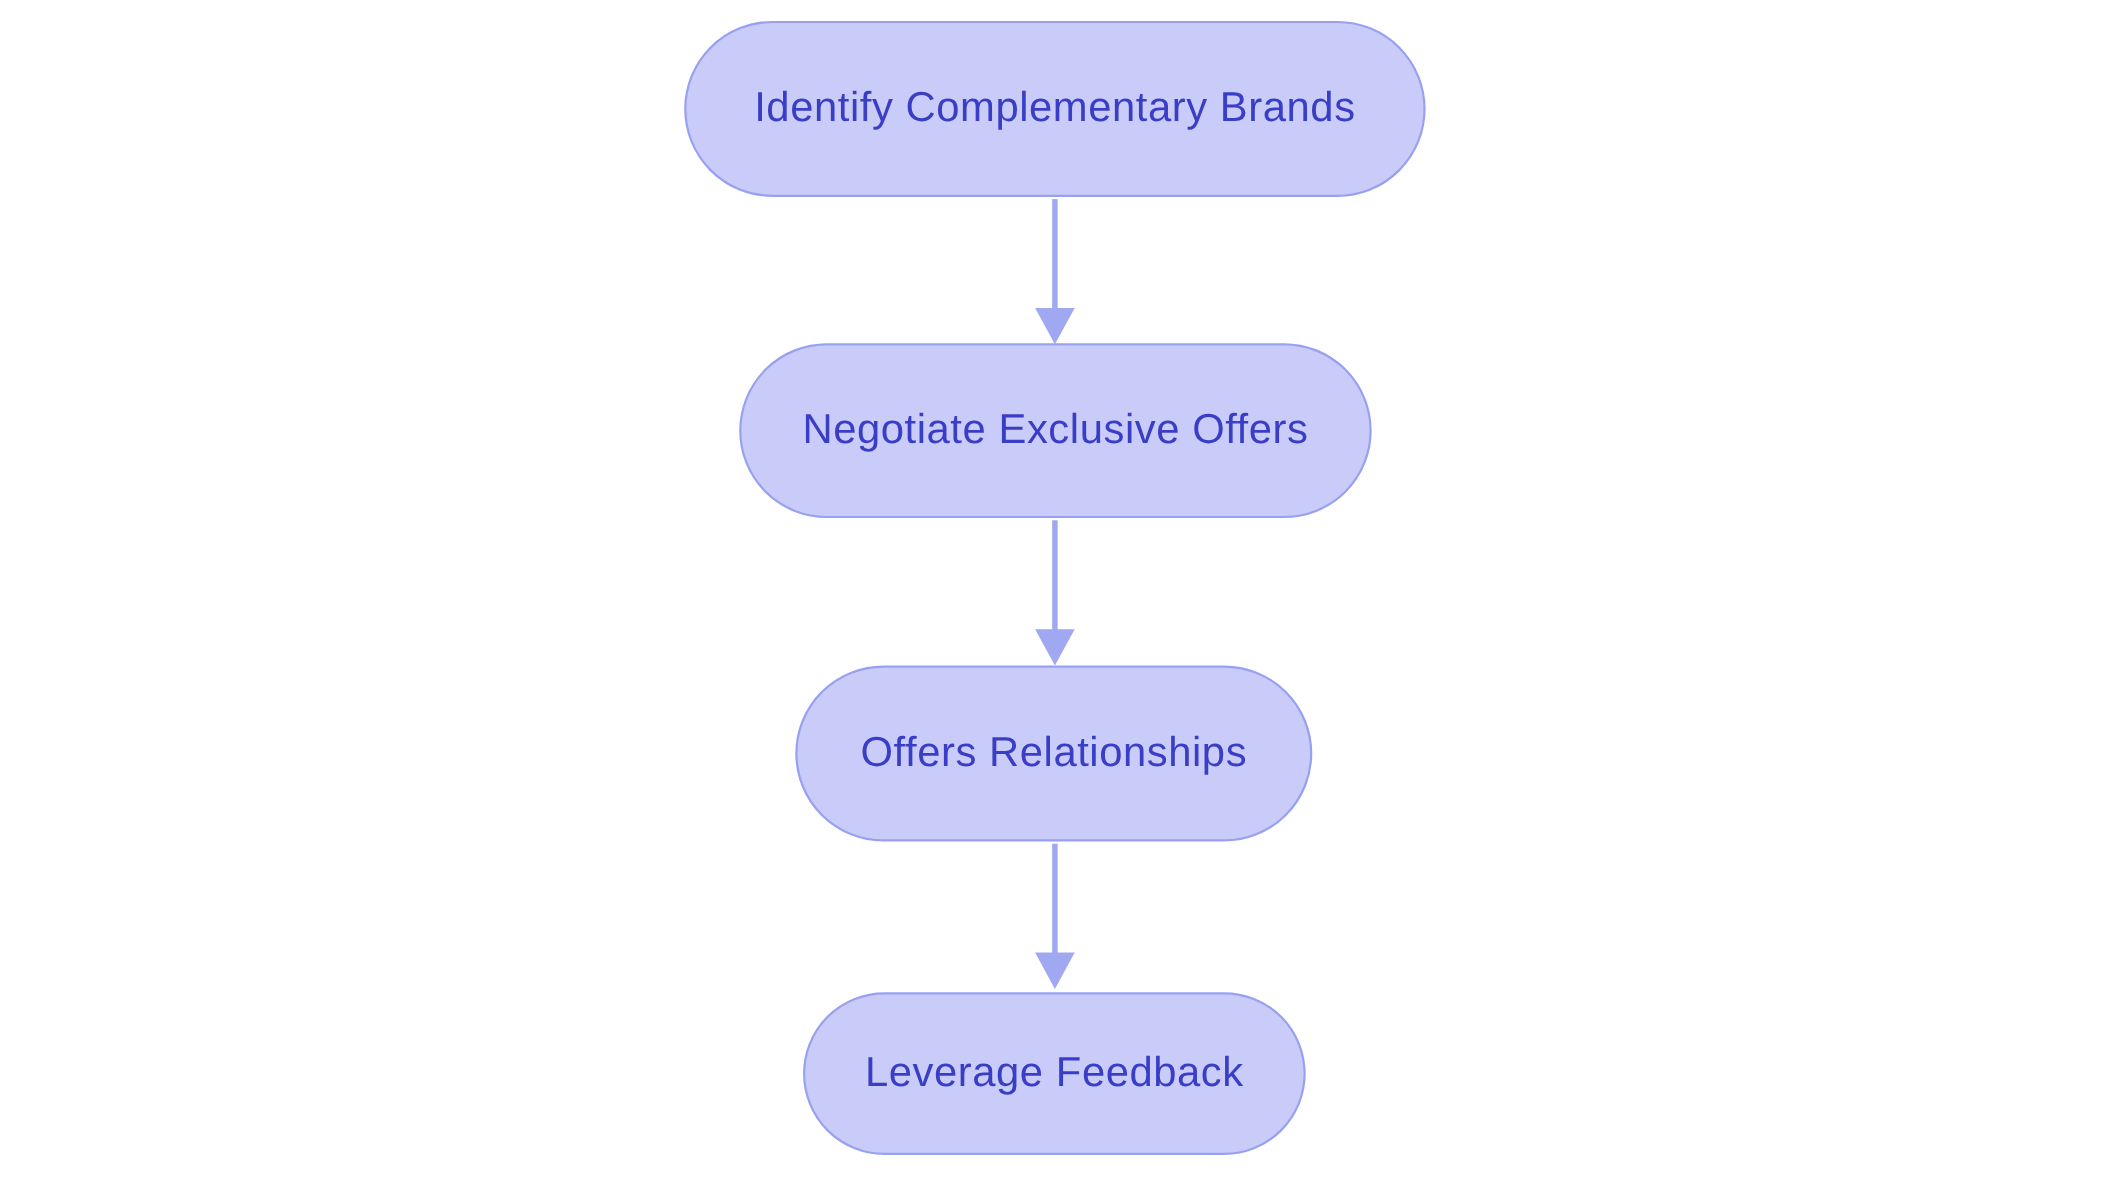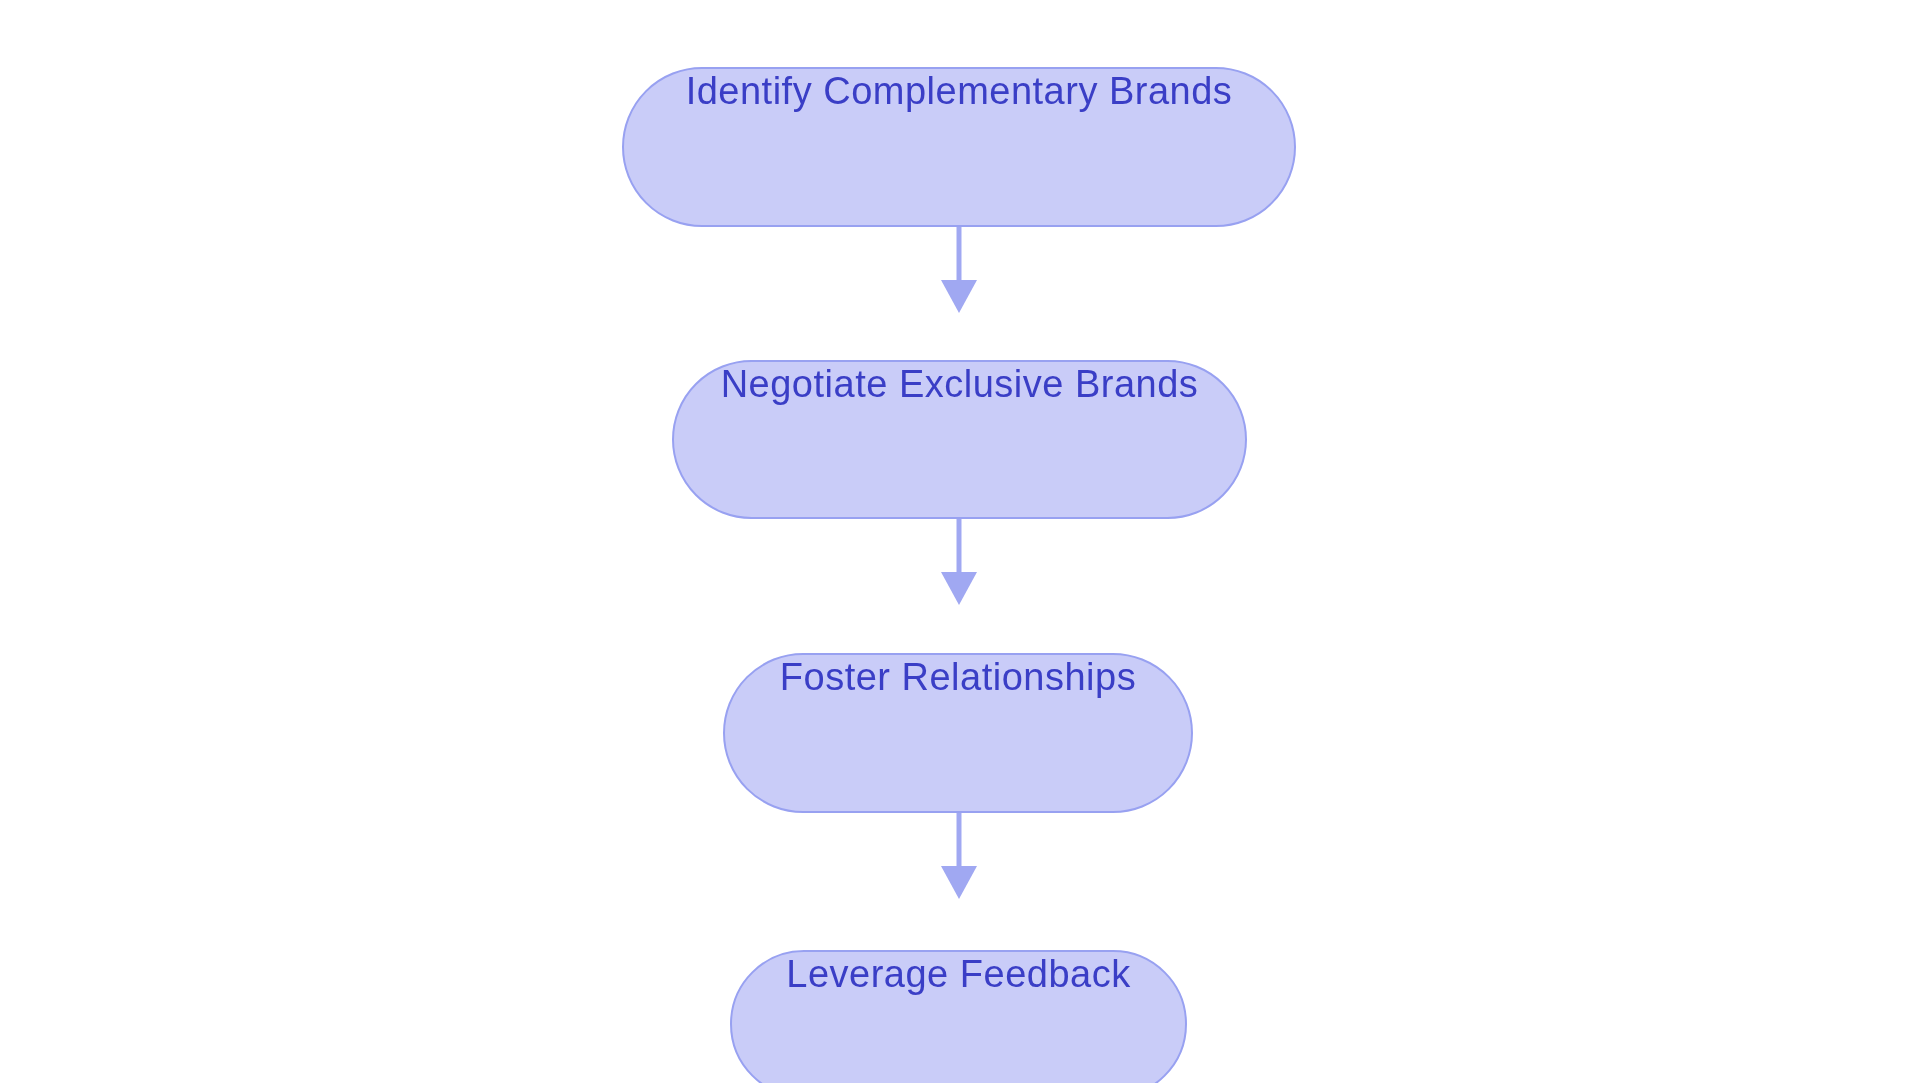--- a/index.html
+++ b/index.html
@@ -31,24 +31,23 @@
   .arrows polygon {
     fill: var(--arrow, #a0a8f2);
   }
   .node {
     position: absolute;
     box-sizing: border-box;
     background: var(--node-fill, #c9ccf8);
     border: 2.5px solid var(--node-border, #98a1f1);
     border-radius: 999px;
     display: flex;
-    align-items: flex-start;
+    align-items: center;
     justify-content: center;
     text-align: center;
-    margin-top: 48px;
   }
   .node-label {
     color: var(--node-text, #3a3ec6);
     font-size: 38px;
     font-weight: 400;
     letter-spacing: 0.5px;
     line-height: 1.2;
     white-space: nowrap;
   }
   .n1 { left: 622px; top: 19px;  width: 674px; height: 160px; }
@@ -74,24 +73,24 @@
       <line x1="959" y1="767" x2="959" y2="868"></line>
       <polygon points="941,866 977,866 959,899"></polygon>
     </g>
   </svg>
 
   <div class="node n1">
     <span class="node-label">Identify Complementary Brands</span>
   </div>
 
   <div class="node n2">
-    <span class="node-label">Negotiate Exclusive Brands</span>
+    <span class="node-label">Negotiate Exclusive Offers</span>
   </div>
 
   <div class="node n3">
-    <span class="node-label">Foster Relationships</span>
+    <span class="node-label">Offers Relationships</span>
   </div>
 
   <div class="node n4">
     <span class="node-label">Leverage Feedback</span>
   </div>
 
 </div>
 
 </body></html>

